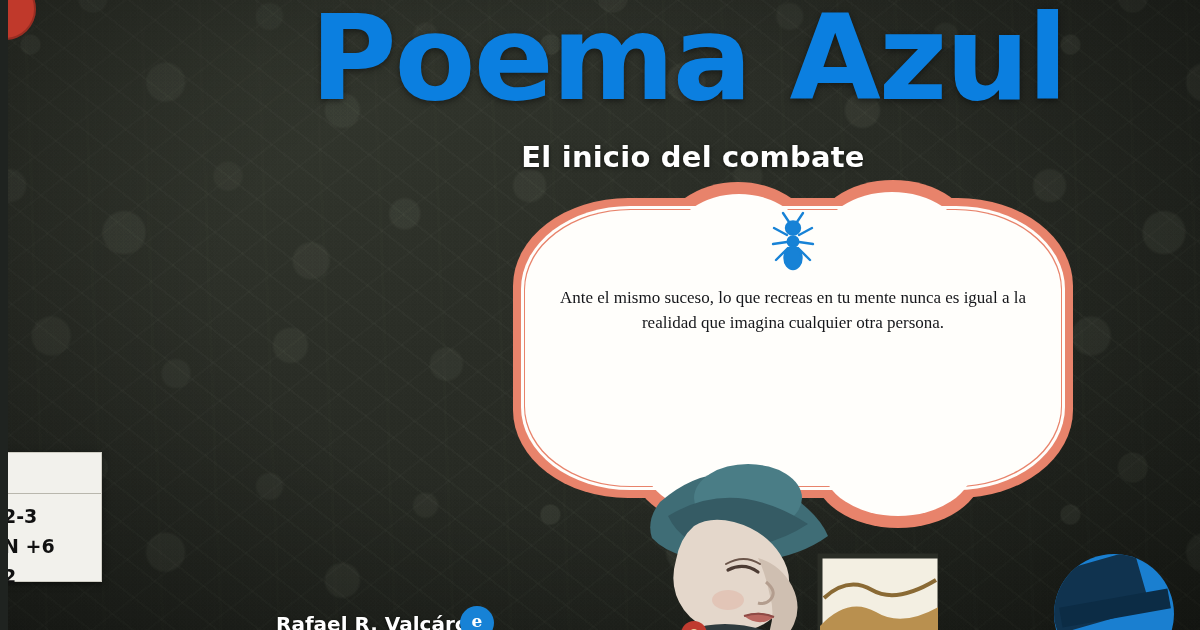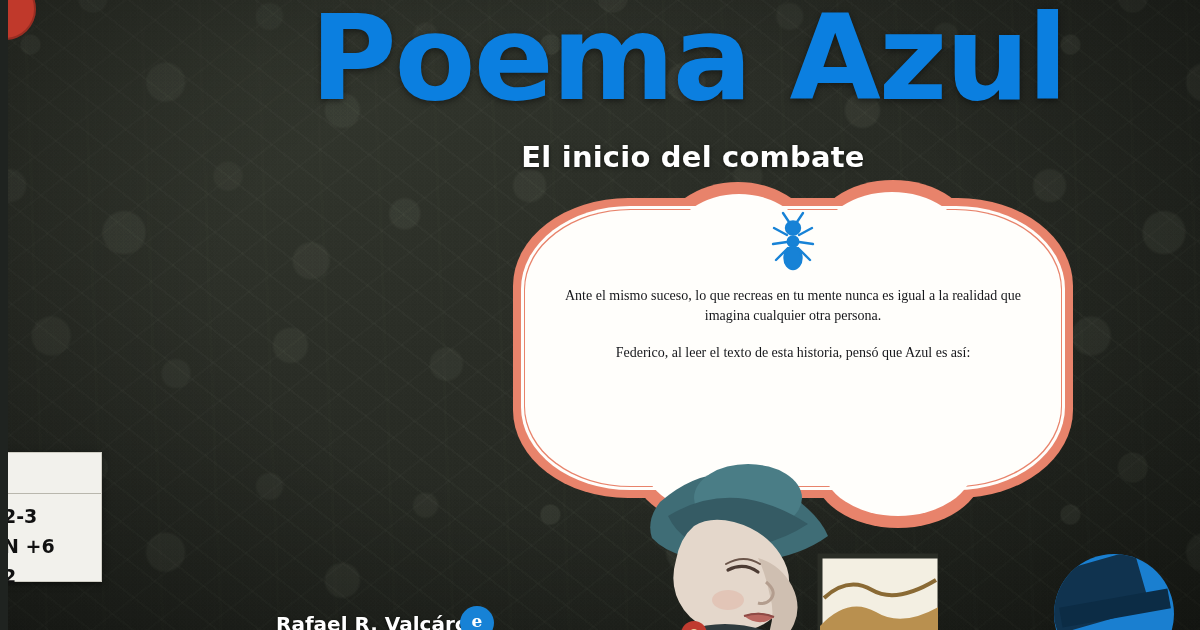--- a/index.html
+++ b/index.html
@@ -167,21 +167,21 @@
 
   .bubble-text {
     position: absolute;
     z-index: 6;
     left: 42px;
     right: 42px;
     top: 88px;
     text-align: center;
     font-family: "Liberation Serif", serif;
     color: #15161a;
-    font-size: 14px;
+    font-size: 17px;
     line-height: 1.45;
   }
   .bubble-text p { margin: 0 0 16px 0; }
   .bubble-text p:last-child { margin-bottom: 0; }
 
   
   .ant-icon {
     position: absolute;
     z-index: 7;
     left: 50%;
@@ -358,21 +358,20 @@
           <line x1="22" y1="34" x2="8" y2="36"></line>
           <line x1="34" y1="34" x2="48" y2="36"></line>
           <line x1="23" y1="40" x2="11" y2="52"></line>
           <line x1="33" y1="40" x2="45" y2="52"></line>
         </g>
       </svg>
     </div>
 
     <div class="bubble-text">
       <p>Ante el mismo suceso, lo que recreas en tu mente nunca es igual a la realidad que imagina cualquier otra persona.</p>
-      <p>Federico, al leer el texto de esta historia, pensó que Azul es así:</p>
     </div>
   </div>
 
   <div class="character">
     <svg viewBox="0 0 330 200" width="330" height="200" aria-hidden="true">
 
       <rect x="212" y="118" width="120" height="86" fill="#f3efe2" stroke="#2a2d26" stroke-width="5"></rect>
       <path d="M212 188 q28 -30 56 -14 q26 16 64 -6 v36 h-120z" fill="#b9904f"></path>
       <path d="M216 160 q24 -22 48 -8 q24 14 64 -10" fill="none" stroke="#8a6a34" stroke-width="4"></path>
 

